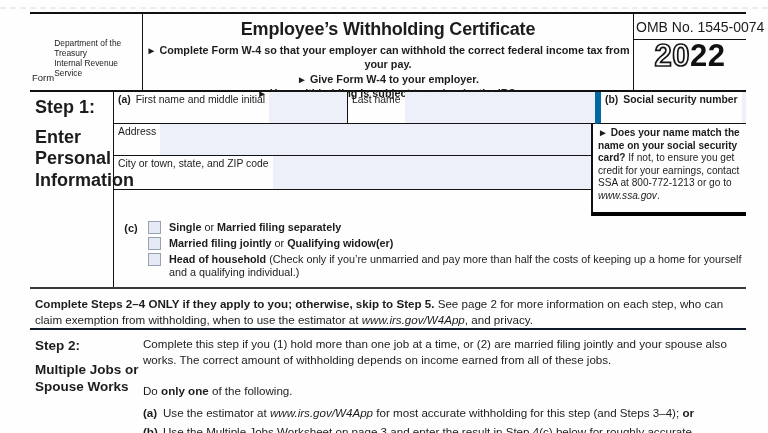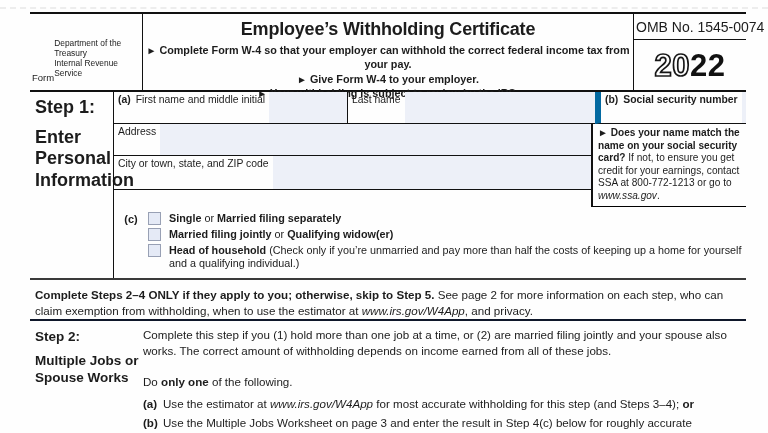--- a/index.html
+++ b/index.html
@@ -14,21 +14,21 @@
             display:flex;flex-direction:row;justify-content:space-between;}
   .formline{display:flex;align-items:flex-end;gap:5px;}
   .form-word{font-size:9.5px;padding-bottom:4px;}
   .form-number{font-size:33px;font-weight:800;letter-spacing:-1.5px;line-height:.8;}
   .agency{font-size:8.4px;line-height:1.2;}
   .hdr-center{flex:1;text-align:center;padding-top:5px;min-width:0;}
   .hdr-title{font-size:18px;font-weight:800;letter-spacing:-.2px;margin-bottom:3px;}
   .hdr-bullet{font-size:10.8px;font-weight:700;line-height:1.32;}
   .hdr-right{width:112px;border-left:1.5px solid #111;display:flex;flex-direction:column;}
   .omb{font-size:14px;text-align:center;padding:5px 2px 4px;border-bottom:1px solid #111;white-space:nowrap;}
-  .year{flex:1;display:flex;align-items:center;justify-content:center;
+  .year{flex:1;display:flex;align-items:flex-start;justify-content:center;
         font-size:31px;font-weight:900;letter-spacing:.5px;line-height:1;}
   .year-outline{color:#fff;-webkit-text-stroke:1.7px #161616;}
   .year-solid{color:#111;}
 
   
   .s1{display:flex;border-bottom:2px solid #3a3a3a;}
   .s1-label{width:76px;padding:5px 2px 0 5px;font-weight:700;font-size:18px;line-height:1.2;}
   .s1-label .lbl2{margin-top:8px;}
   .s1-main{flex:1;border-left:1.5px solid #111;display:flex;flex-direction:column;min-width:0;}
   .rowA{display:flex;height:32px;}
@@ -37,22 +37,22 @@
   .cell-last{flex:1;border-left:1px solid #111;}
   .cell-ssn{width:145px;border-left:6px solid #0369a1;}
   .field-label{font-size:10.4px;padding:2px 4px 1px;white-space:nowrap;overflow:hidden;}
   .fl-prefix{font-weight:700;margin-right:5px;}
   .fl-bold{font-weight:700;}
   .field-input{flex:1;background:#edf0f8;cursor:text;}
   .s1-mid{display:flex;}
   .mid-left{flex:1;display:flex;flex-direction:column;min-width:0;}
   .cell-address{height:31px;}
   .cell-city{height:33px;}
-  .mid-right{width:145px;border-left:2px solid #111;border-bottom:1px solid #000000;
-             font-size:10.1px;line-height:1.24;padding:3px 3px 4px 5px;}
+  .mid-right{width:145px;border-left:2px solid #111;border-bottom:4px solid #000000;
+             font-size:10.1px;line-height:1.24;padding:3px 3px 10px 5px;}
   .note-bold{font-weight:700;}
   .italic{font-style:italic;}
   .rowC{display:flex;padding:5px 0 5px;}
   .c-prefix{width:34px;text-align:center;font-weight:700;font-size:11px;padding-top:1px;}
   .c-options{flex:1;min-width:0;}
   .c-opt{display:flex;align-items:flex-start;margin-bottom:3px;font-size:10.8px;line-height:1.2;}
   .checkbox{width:11px;height:11px;background:#e5eaf6;border:1px solid #98a0b4;
             margin-right:8px;margin-top:0;flex-shrink:0;cursor:pointer;}
   .bold{font-weight:700;}
 

